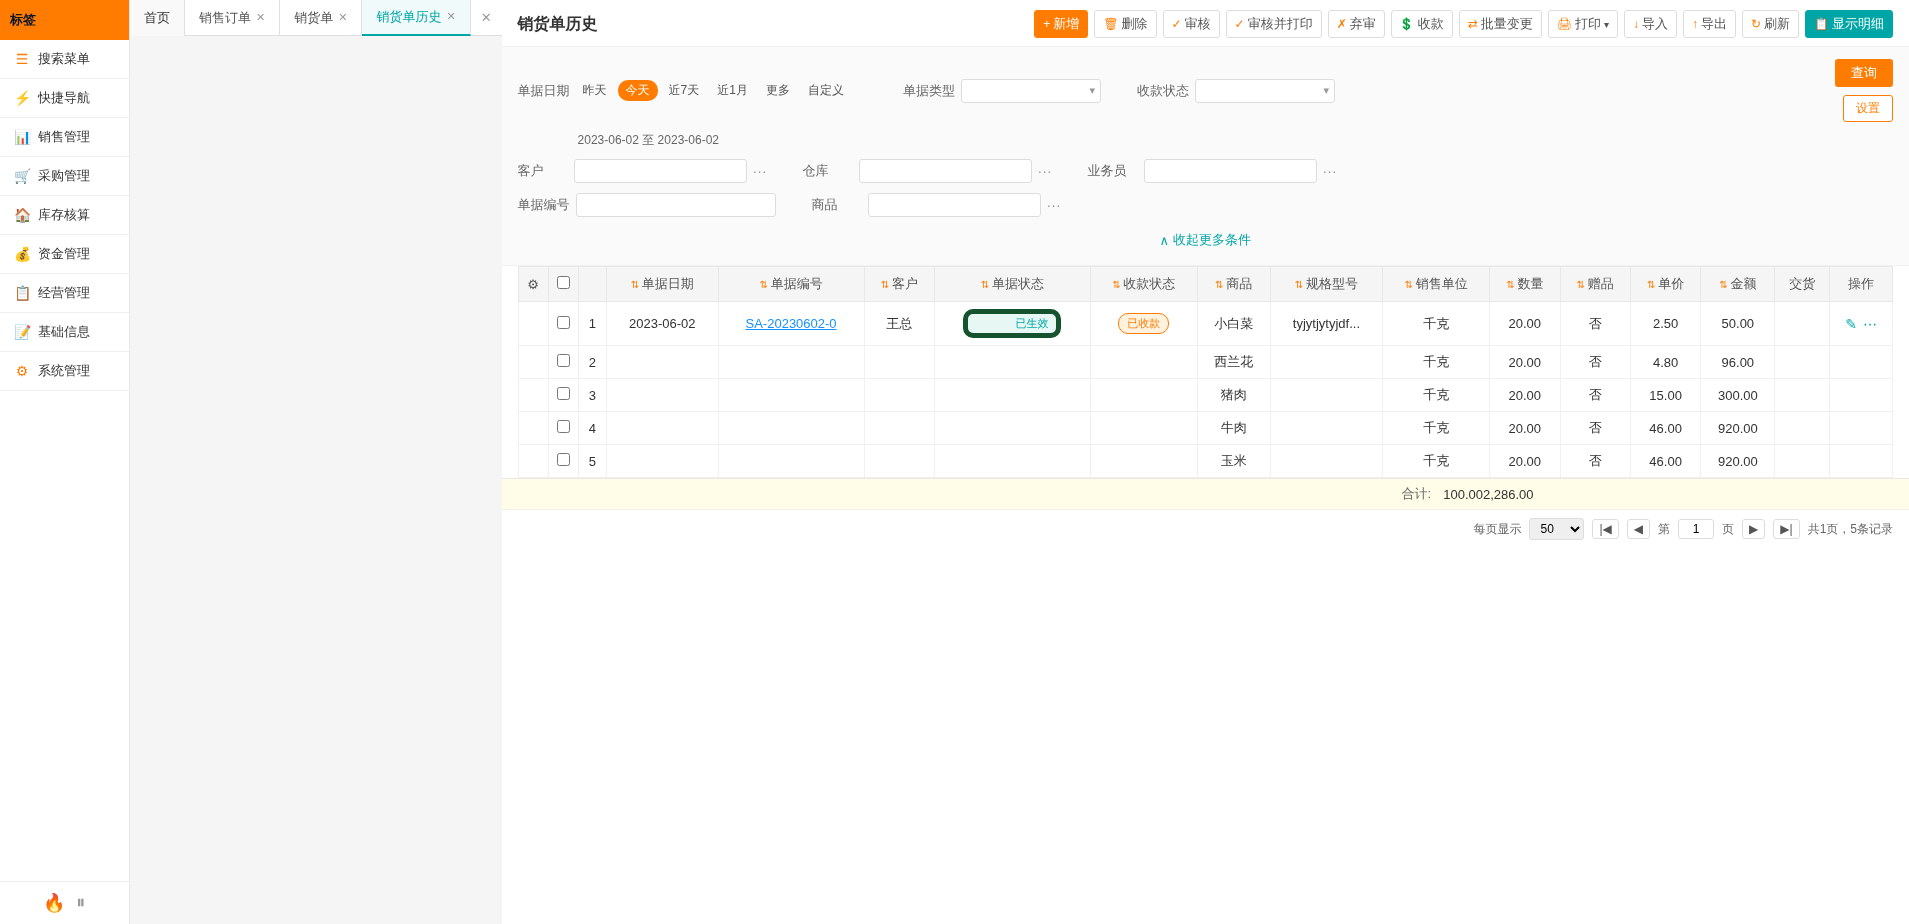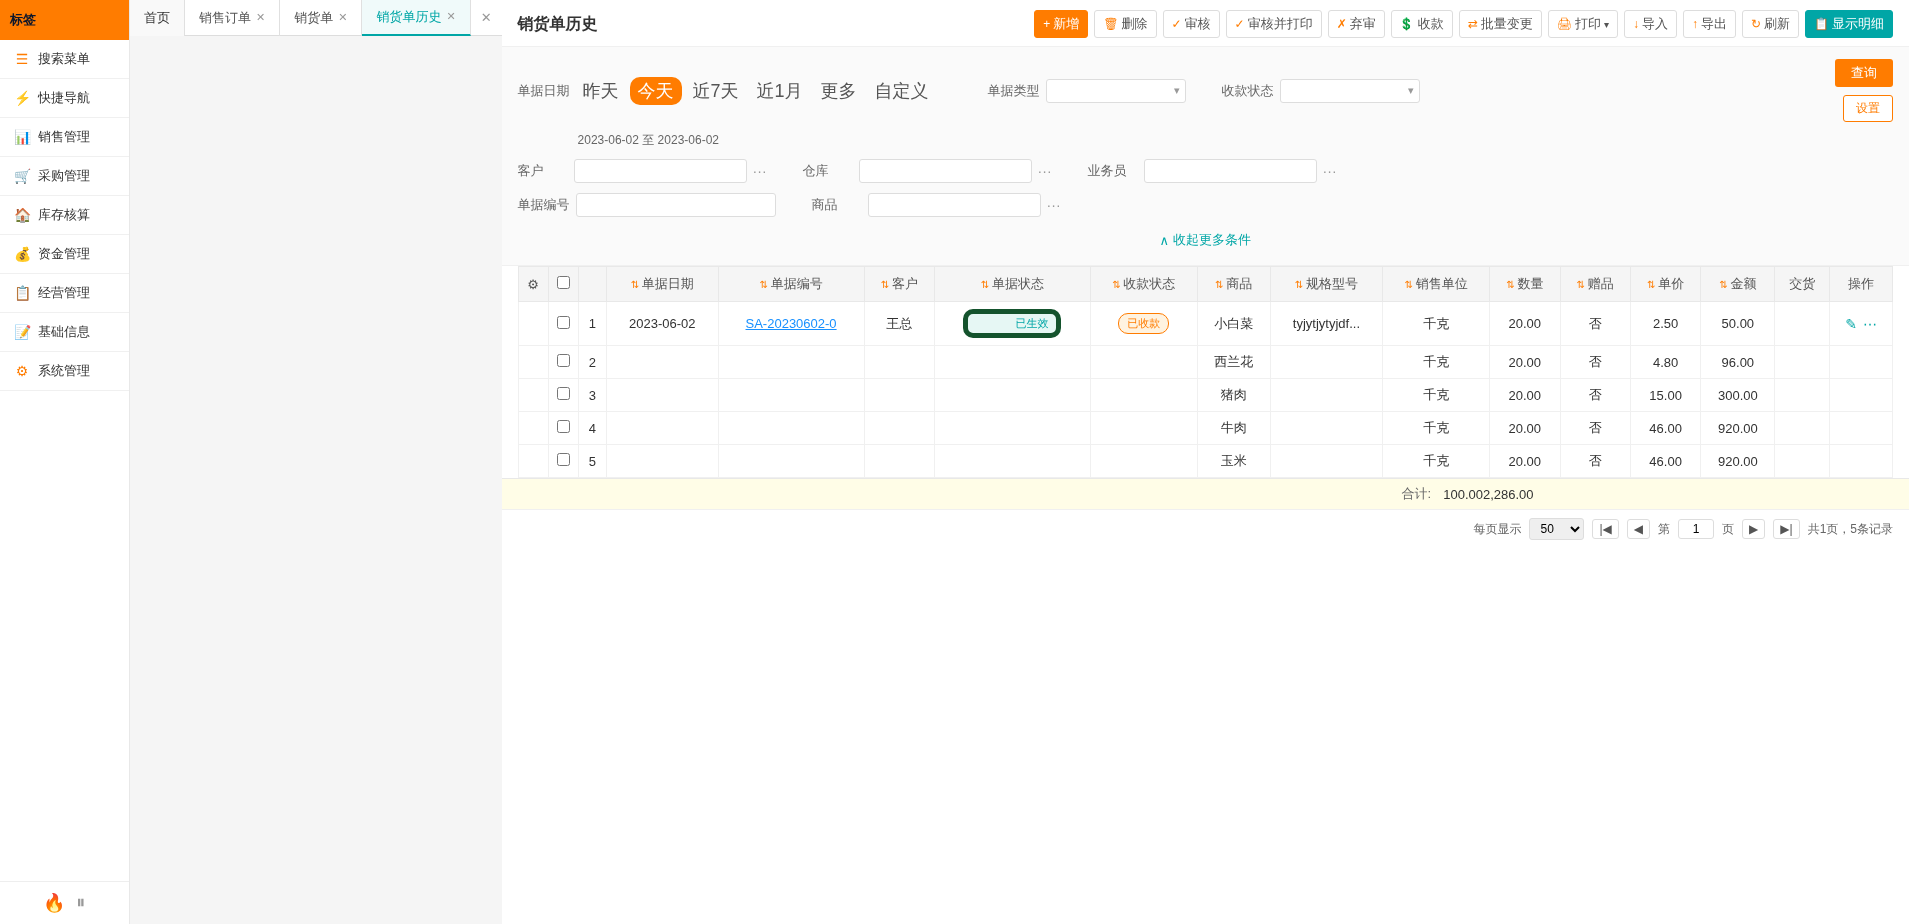--- a/index.html
+++ b/index.html
@@ -189,21 +189,21 @@
       pointer-events: none;
       font-size: 11px;
     }
     .filter-dots { color: #999; cursor: pointer; font-size: 14px; }
     .date-range { font-size: 12px; color: #666; }
     .date-btns { display: flex; gap: 4px; align-items: center; }
     .date-btn {
       padding: 2px 6px;
       border-radius: 3px;
       cursor: pointer;
-      font-size: 18px;
+      font-size: 12px;
       color: #555;
       border: 1px solid transparent;
     }
     .date-btn.active { background: #ff7c00; color: #fff; border-radius: 10px; padding: 2px 8px; border: none; }
     .collapse-row {
       display: flex;
       justify-content: center;
       padding: 4px 0;
     }
     .collapse-btn {

